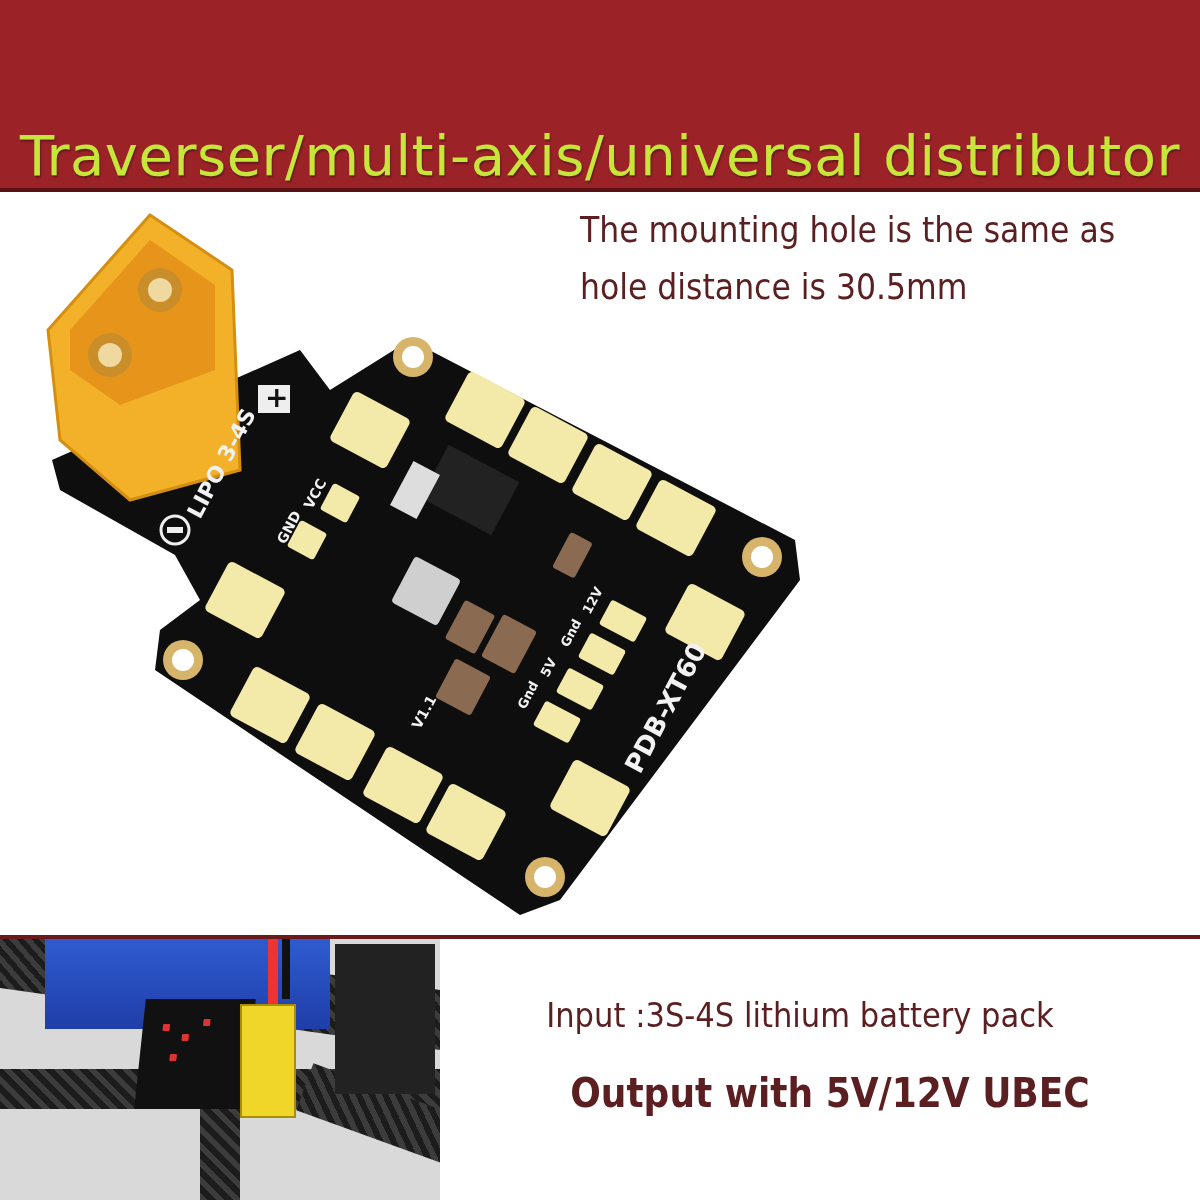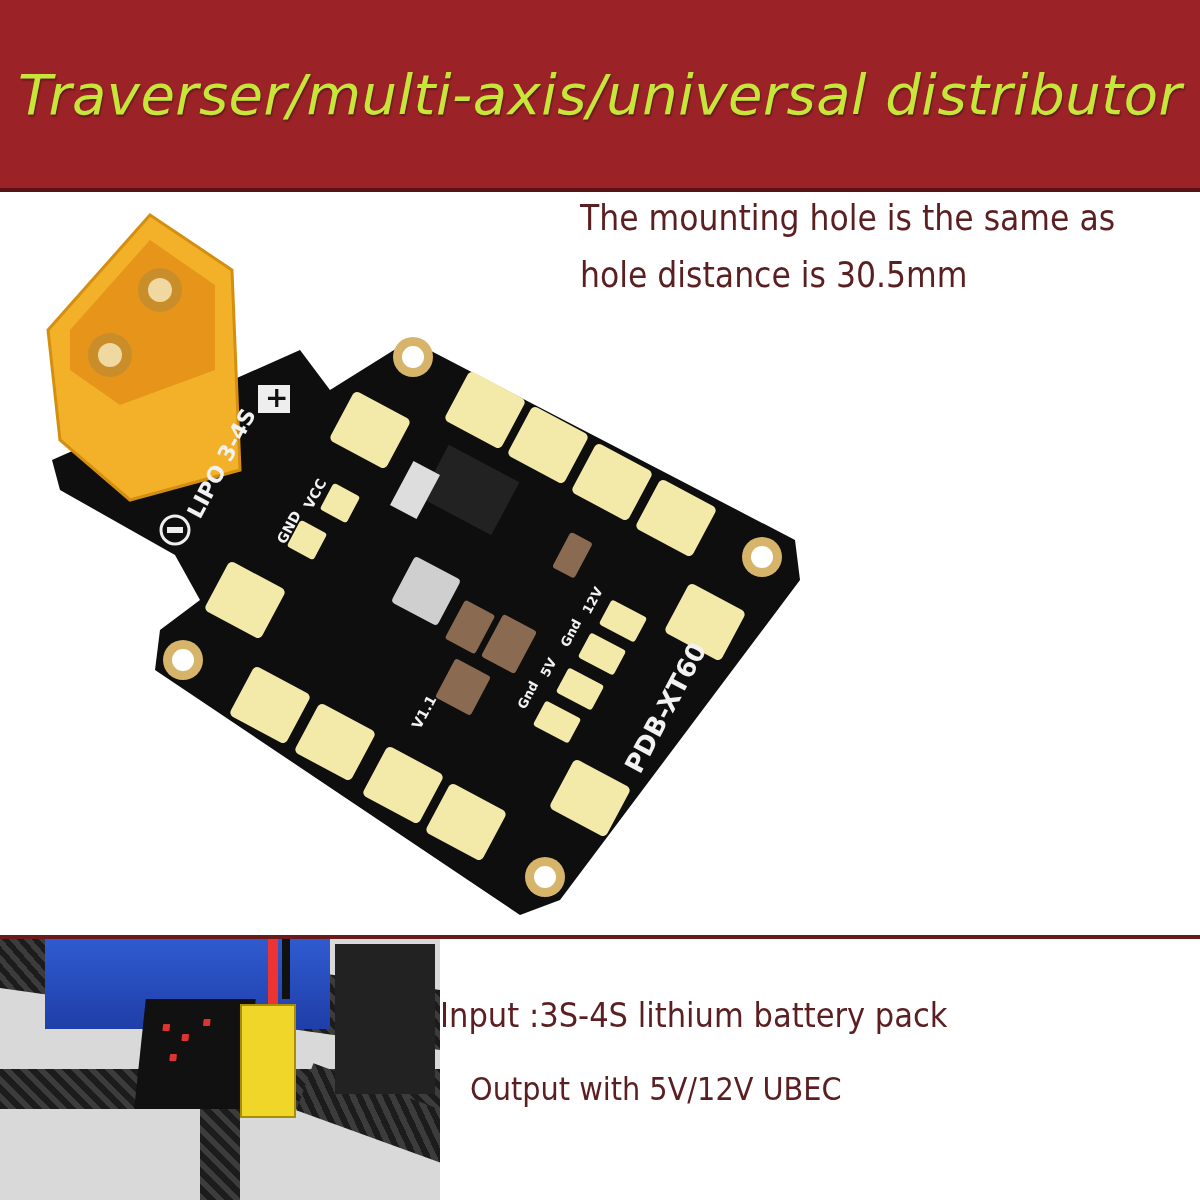--- a/index.html
+++ b/index.html
@@ -1,31 +1,31 @@
 <!DOCTYPE html>
 <html><head>
   <meta charset="utf-8">
   <style>
     html, body { margin:0; padding:0; }
     body { width:1200px; height:1200px; overflow:hidden; background:#ffffff; position:relative; font-family:"DejaVu Sans", sans-serif; }
-    .banner { position:absolute; left:0; top:0; width:1200px; height:188px; background:#9b2328; display:flex; align-items:center; justify-content:center; border-bottom:4px solid #5a1214;font-style:italic; }
+    .banner { position:absolute; left:0; top:0; width:1200px; height:188px; background:#9b2328; display:flex; align-items:flex-end; justify-content:center; border-bottom:4px solid #5a1214; }
     .banner-title { color:#c7e63a; font-size:56px; letter-spacing:0.5px; text-shadow:1px 2px 2px rgba(0,0,0,0.35); font-family:"DejaVu Sans", sans-serif; }
-    .spec-text { position:absolute; left:580px; top:190px; width:610px; color:#5b1f21; font-size:35px; line-height:57px; font-family:"DejaVu Sans Condensed","DejaVu Sans", sans-serif; }
+    .spec-text { position:absolute; left:580px; top:202px; width:610px; color:#5b1f21; font-size:35px; line-height:57px; font-family:"DejaVu Sans Condensed","DejaVu Sans", sans-serif; }
     .divider { position:absolute; left:0; top:935px; width:1200px; height:4px; background:#6b1a1c; }
     .photo { position:absolute; left:0; top:939px; width:440px; height:261px; overflow:hidden; background:#d9d9d9; }
     .cf { position:absolute; background:repeating-linear-gradient(45deg,#1c1c1c 0 6px,#3c3c3c 6px 12px); }
     .battery { position:absolute; left:45px; top:0; width:285px; height:90px; background:linear-gradient(#2f5bd0,#1f3ea8); }
     .batt-wire-red { position:absolute; left:268px; top:0; width:10px; height:70px; background:#e33; }
     .batt-wire-blk { position:absolute; left:282px; top:0; width:8px; height:60px; background:#111; }
     .plug-yellow { position:absolute; left:240px; top:65px; width:52px; height:110px; background:#f1d62a; border:2px solid #a88e00; }
     .pdb-mini { position:absolute; left:140px; top:60px; width:110px; height:110px; background:#111; transform:skew(-6deg); }
     .pdb-mini i { position:absolute; width:7px; height:7px; background:#d33; border-radius:1px; }
     .box-black { position:absolute; left:335px; top:5px; width:100px; height:150px; background:#222; }
-    .out-line { position:absolute; left:440px; top:995px; width:720px; text-align:left; color:#5b1f21; font-size:34px; font-family:"DejaVu Sans Condensed","DejaVu Sans", sans-serif; }
-    .out-line.l2 { top:1070px; left:470px; font-size:32px; }
+    .out-line { position:absolute; left:440px; top:995px; width:720px; text-align:center; color:#5b1f21; font-size:34px; font-family:"DejaVu Sans Condensed","DejaVu Sans", sans-serif; }
+    .out-line.l2 { top:1070px; left:470px; font-size:40px;font-weight:bold; }
     .pcb-wrap { position:absolute; left:0; top:188px; width:820px; height:745px; }
     .pad { fill:#f3e9a8; stroke:none; }
   </style>
 </head>
 <body>
 
 <div class="banner">
   <div class="banner-title">Traverser/multi-axis/universal distributor</div>
 </div>
 

